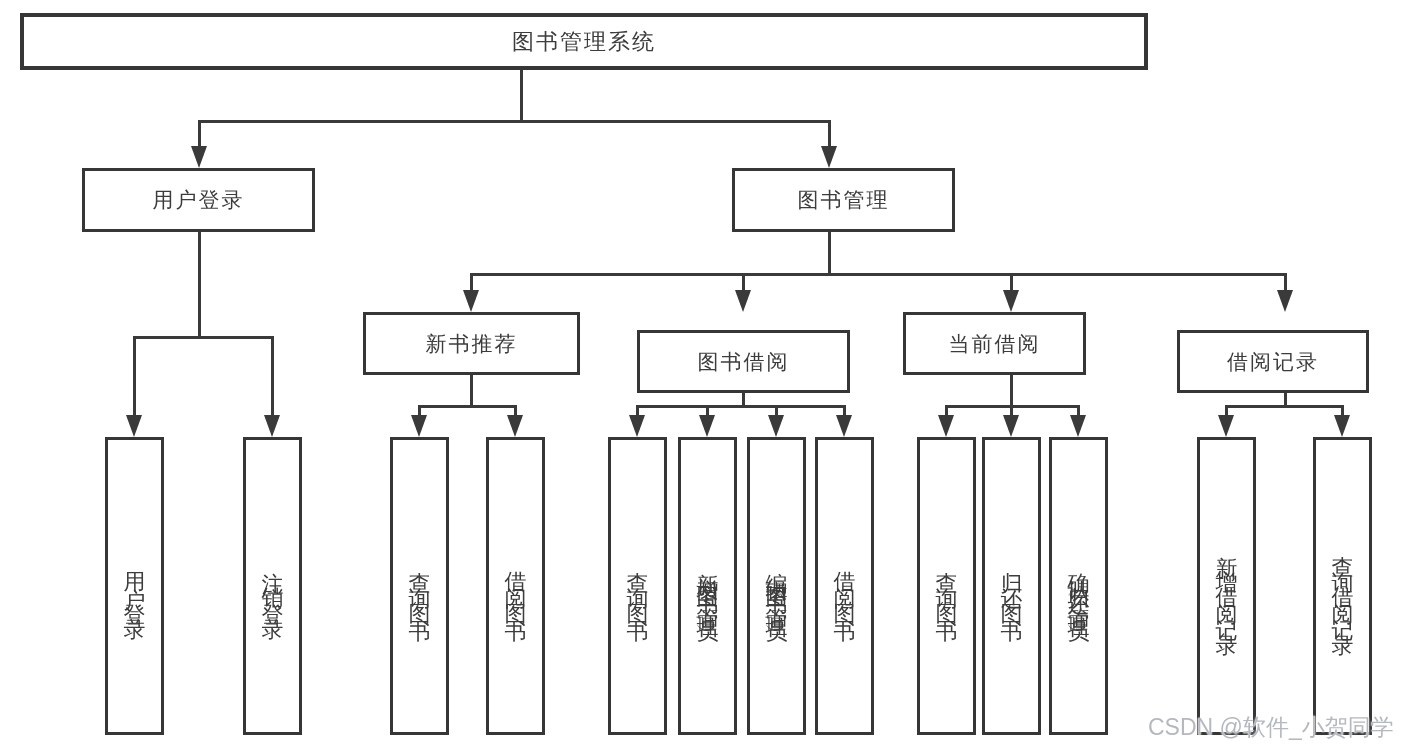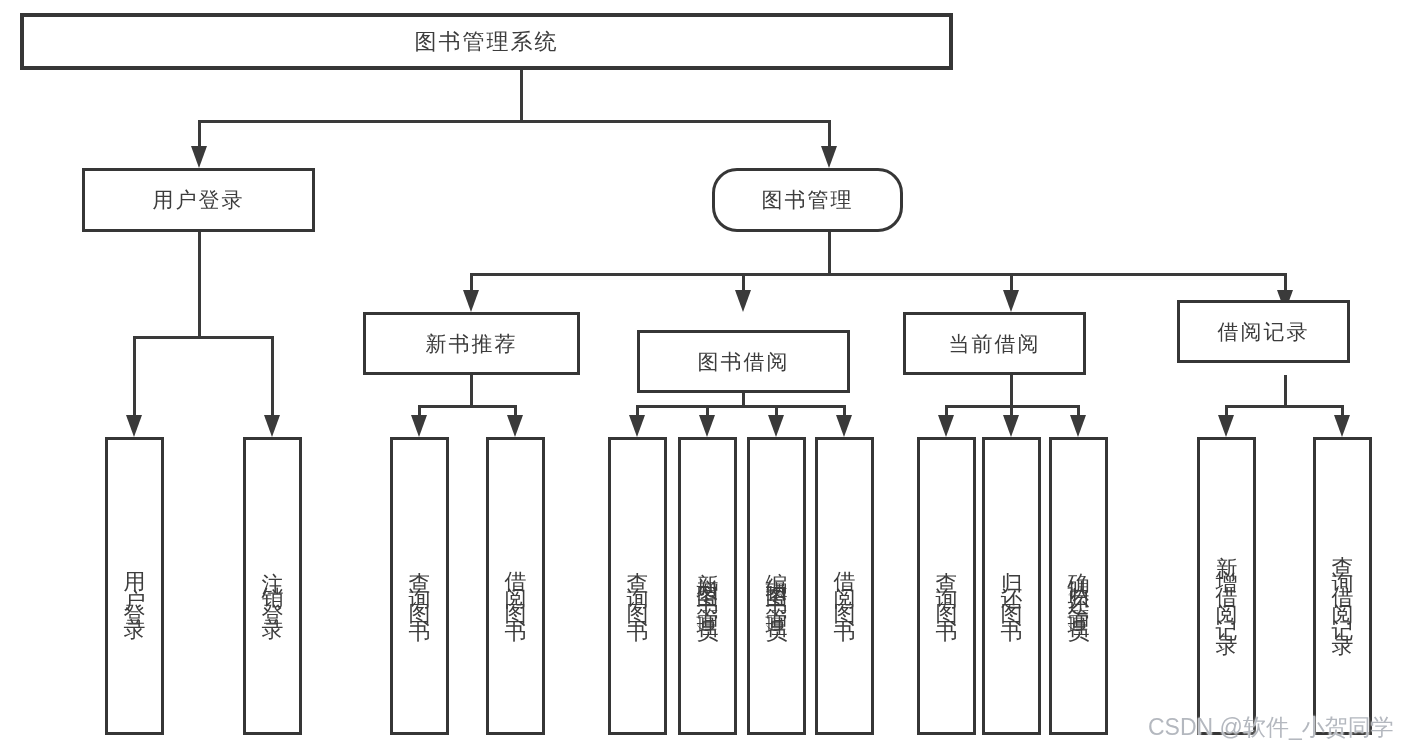--- a/index.html
+++ b/index.html
@@ -37,41 +37,41 @@
     position:absolute;left:1148px;top:712px;width:260px;font-size:23px;
     color:var(--wm);z-index:5;white-space:nowrap;
     text-shadow:0 0 2px #fff,0 0 2px #fff;
   }
 </style>
 </head>
 <body>
 
 <div class="canvas">
 
-  <div class="box root" style="left:20px;top:13px;width:933px;height:57px;">
+  <div class="box root" style="left:20px;top:13px;width:1128px;height:57px;">
     <span>图书管理系统</span>
   </div>
 
   <div class="box" style="left:82px;top:168px;width:233px;height:64px;">
     <span>用户登录</span>
   </div>
-  <div class="box" style="left:712px;top:168px;width:191px;height:64px;border-radius:25px;">
+  <div class="box" style="left:732px;top:168px;width:223px;height:64px;">
     <span>图书管理</span>
   </div>
 
   <div class="box" style="left:363px;top:312px;width:217px;height:63px;">
     <span>新书推荐</span>
   </div>
   <div class="box" style="left:637px;top:330px;width:213px;height:63px;">
     <span>图书借阅</span>
   </div>
   <div class="box" style="left:903px;top:312px;width:183px;height:63px;">
     <span>当前借阅</span>
   </div>
-  <div class="box" style="left:1177px;top:300px;width:173px;height:63px;font-family:Liberation Serif, serif;">
+  <div class="box" style="left:1177px;top:330px;width:192px;height:63px;font-family:Liberation Serif, serif;">
     <span>借阅记录</span>
   </div>
 
   <div class="box leaf" style="left:105px;top:437px;width:59px;height:298px;">
     <span>用户登录</span>
     </div>
   <div class="box leaf" style="left:243px;top:437px;width:59px;height:298px;">
     <span>注销登录</span>
     </div>
 

